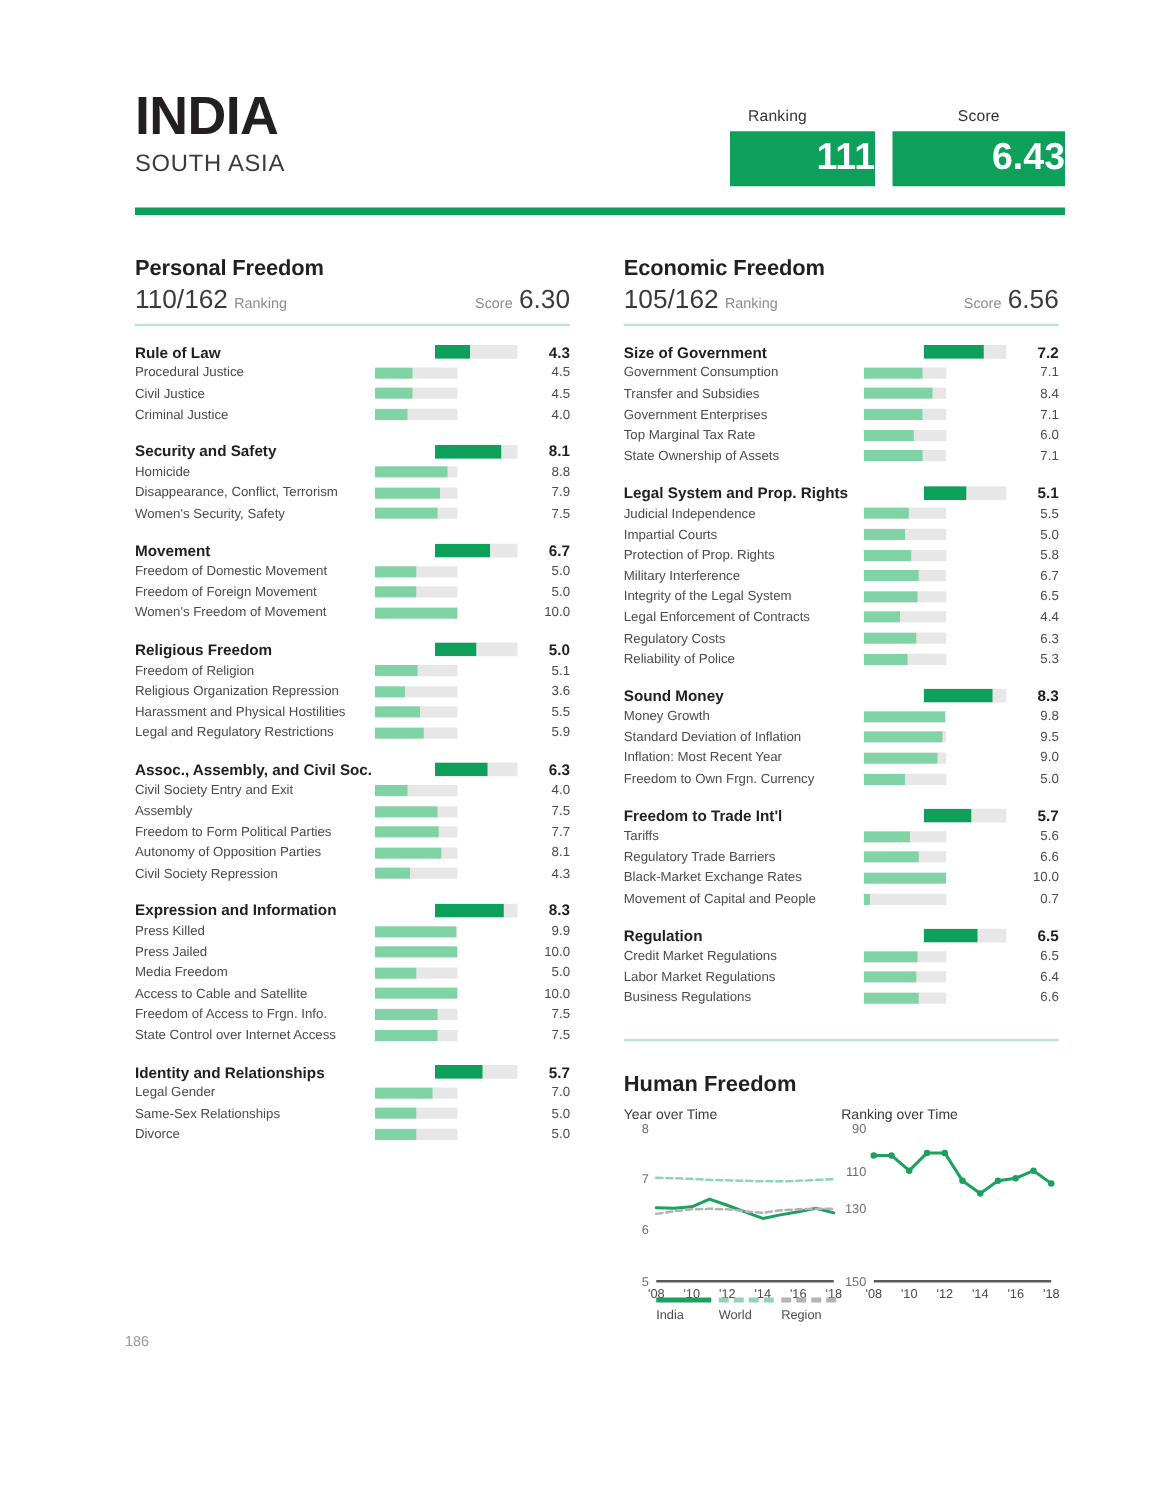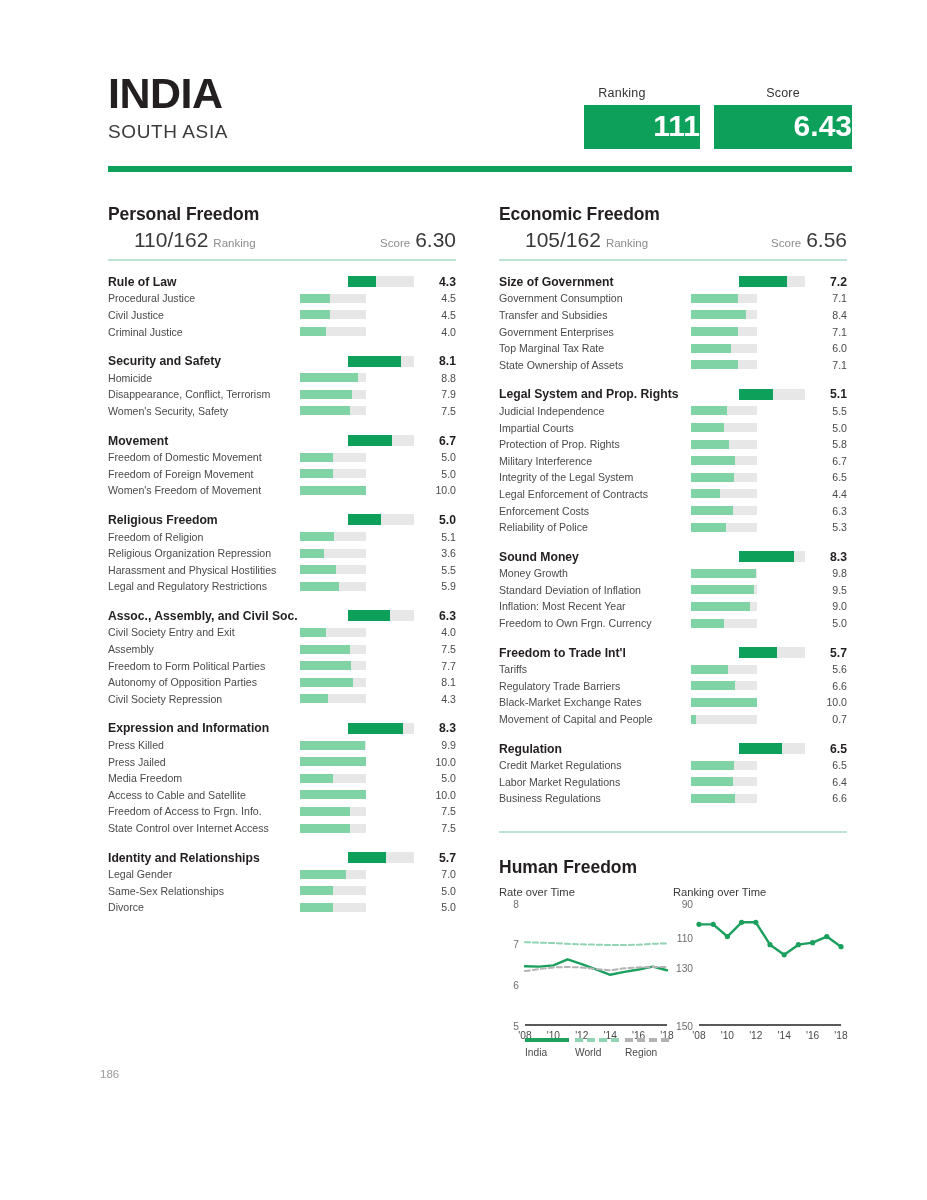--- a/index.html
+++ b/index.html
@@ -47,21 +47,20 @@
   .col { position: absolute; top: 204px; width: 348px; }
   .col-left { left: 108px; }
   .col-right { left: 499px; }
 
   .col-title {
     font-size: 17.5px; font-weight: bold; color: #231f20; letter-spacing: -0.1px;
   }
   .col-sub {
     display: flex; align-items: baseline; justify-content: space-between;
     margin-top: 3px;
-    margin-left: 26px;
   }
   .rankgrp, .scoregrp { display: flex; align-items: baseline; }
   .rank-num { font-size: 21px; color: #3a3a3a; font-weight: normal; }
   .rank-lbl { font-size: 11.5px; color: #8c8c8c; margin-left: 5px; }
   .score-lbl { font-size: 11.5px; color: #8c8c8c; margin-right: 5px; }
   .score-num { font-size: 21px; color: #3a3a3a; }
   .col-rule {
     margin-top: 7px; height: 1.5px; background: #bfe3d2; width: 100%;
   }
 
@@ -534,21 +533,21 @@
             <span class="val">6.5</span>
           </div>
           <div class="row sub">
             <span class="label">Legal Enforcement of Contracts</span>
             <span class="bar-track">
               <span class="bar-fill" style="width:44.00000000000001%"></span>
             </span>
             <span class="val">4.4</span>
           </div>
           <div class="row sub">
-            <span class="label">Enforcement Costs</span>
+            <span class="label">Regulatory Costs</span>
             <span class="bar-track">
               <span class="bar-fill" style="width:63%"></span>
             </span>
             <span class="val">6.3</span>
           </div>
           <div class="row sub">
             <span class="label">Reliability of Police</span>
             <span class="bar-track">
               <span class="bar-fill" style="width:53%"></span>
             </span>
@@ -661,21 +660,21 @@
         </div>
       </div>
   </div>
 
   <div class="hf" id="hf-block" style="top: 831px;">
     <div class="hf-rule"></div>
     <div class="hf-title">Human Freedom</div>
     <div class="charts">
 
       <div class="chart-block">
-        <div class="chart-caption">Rate over Time</div>
+        <div class="chart-caption">Year over Time</div>
         <div class="plot" id="plot-score">
           <div class="plot-inner" id="plot-score-inner">
               <div class="ytick" style="top: 122px;">5</div>
               <div class="ytick" style="top: 81.3333px;">6</div>
               <div class="ytick" style="top: 40.6667px;">7</div>
               <div class="ytick" style="top: 0px;">8</div>
               <svg width="142" height="122" viewBox="0 0 142 122" style="position: absolute; left: 0px; top: 0px;">
                 <polyline points="0,62.22 14.200000000000001,62.62666666666668 28.400000000000002,61.40666666666665 42.6,55.306666666666686 56.800000000000004,60.18666666666669 71,65.47333333333336 85.2,70.76 99.39999999999999,67.91333333333333 113.60000000000001,65.47333333333336 127.8,62.62666666666668 142,66.28666666666665" fill="none" stroke="#1ba05e" stroke-width="2.4" stroke-linejoin="round" stroke-linecap="round"></polyline>
                 <polyline points="0,38.22666666666668 14.200000000000001,38.63333333333335 28.400000000000002,39.03999999999999 42.6,39.853333333333346 56.800000000000004,40.260000000000005 71,40.66666666666667 85.2,41.07333333333332 99.39999999999999,41.07333333333332 113.60000000000001,40.66666666666667 127.8,39.853333333333346 142,39.44666666666666" fill="none" stroke="#8fd5b4" stroke-width="2" stroke-linejoin="round" stroke-linecap="round" stroke-dasharray="5,3"></polyline>
                 <polyline points="0,67.10000000000001 14.200000000000001,65.06666666666665 28.400000000000002,63.439999999999976 42.6,63.033333333333324 56.800000000000004,63.439999999999976 71,65.06666666666665 85.2,66.28666666666665 99.39999999999999,64.25333333333333 113.60000000000001,63.439999999999976 127.8,63.033333333333324 142,63.033333333333324" fill="none" stroke="#b3b3b3" stroke-width="2" stroke-linejoin="round" stroke-linecap="round" stroke-dasharray="5,3"></polyline>

